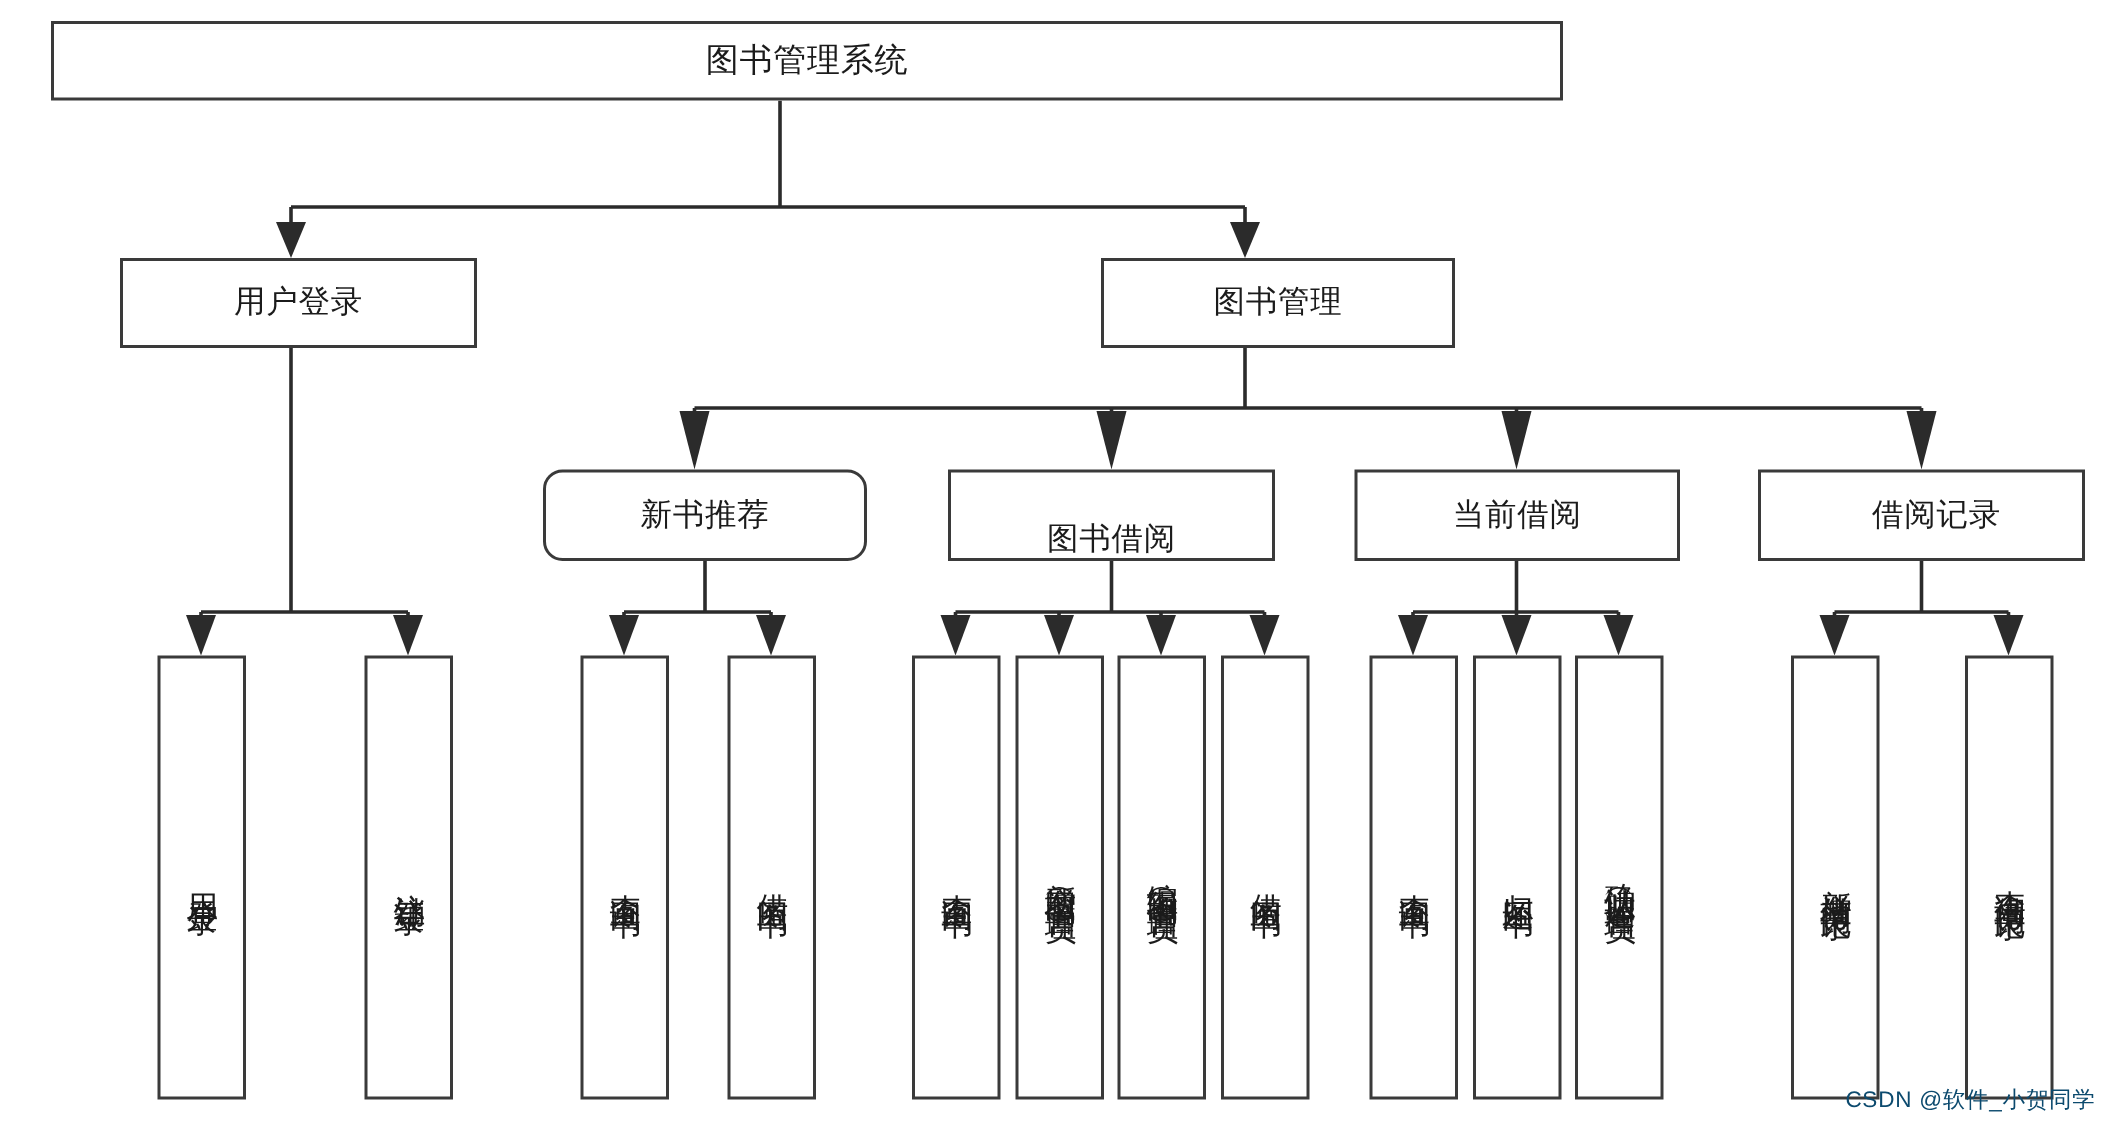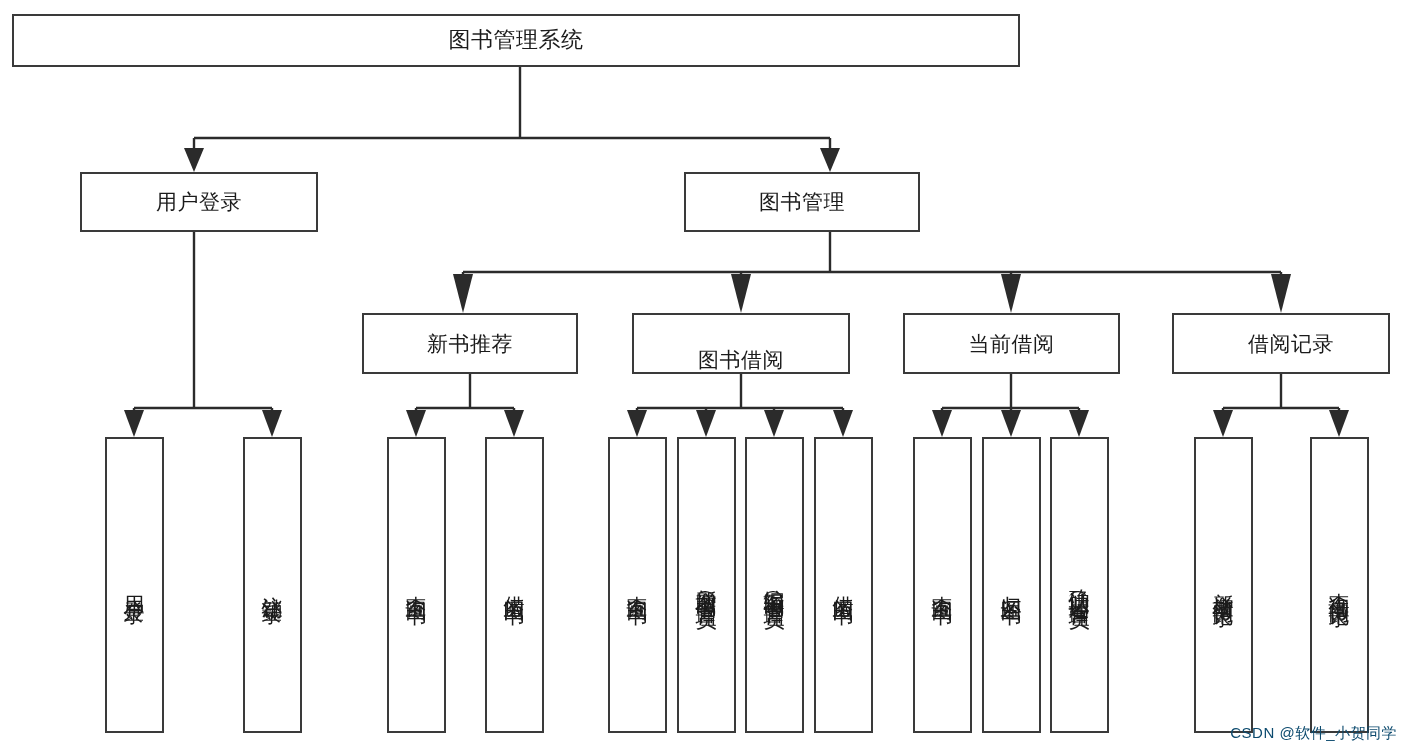--- a/index.html
+++ b/index.html
@@ -139,32 +139,32 @@
     <polygon class="arrowhead" points="1069,410 1089,410 1079,437"></polygon>
 
     <path class="wire" d="M 1281 374 L 1281 408"></path>
     <path class="wire" d="M 1223 408 L 1339 408"></path>
     <path class="wire" d="M 1223 408 L 1223 414"></path>
     <polygon class="arrowhead" points="1213,410 1233,410 1223,437"></polygon>
     <path class="wire" d="M 1339 408 L 1339 414"></path>
     <polygon class="arrowhead" points="1329,410 1349,410 1339,437"></polygon>
   </svg>
 
-  <div class="node horiz root" style="left:12px; top:14px; width:1008px; height:53px;">
+  <div class="node horiz root" style="left:34px; top:14px; width:1008px; height:53px;">
     <span class="label">图书管理系统</span>
   </div>
 
   <div class="node horiz" style="left:80px; top:172px; width:238px; height:60px;">
     <span class="label">用户登录</span>
   </div>
-  <div class="node horiz" style="left:684px; top:172px; width:236px; height:60px;">
+  <div class="node horiz" style="left:734px; top:172px; width:236px; height:60px;">
     <span class="label">图书管理</span>
   </div>
 
-  <div class="node horiz" style="left:362px; top:313px; width:216px; height:61px;">
+  <div class="node horiz" style="left:362px; top:313px; width:216px; height:61px;border-radius:13px;">
     <span class="label">新书推荐</span>
   </div>
   <div class="node horiz" style="left:632px; top:313px; width:218px; height:61px;align-items:flex-end;">
     <span class="label">图书借阅</span>
   </div>
   <div class="node horiz" style="left:903px; top:313px; width:217px; height:61px;">
     <span class="label">当前借阅</span>
   </div>
   <div class="node horiz" style="left:1172px; top:313px; width:218px; height:61px;padding-left:20px;">
     <span class="label">借阅记录</span>

